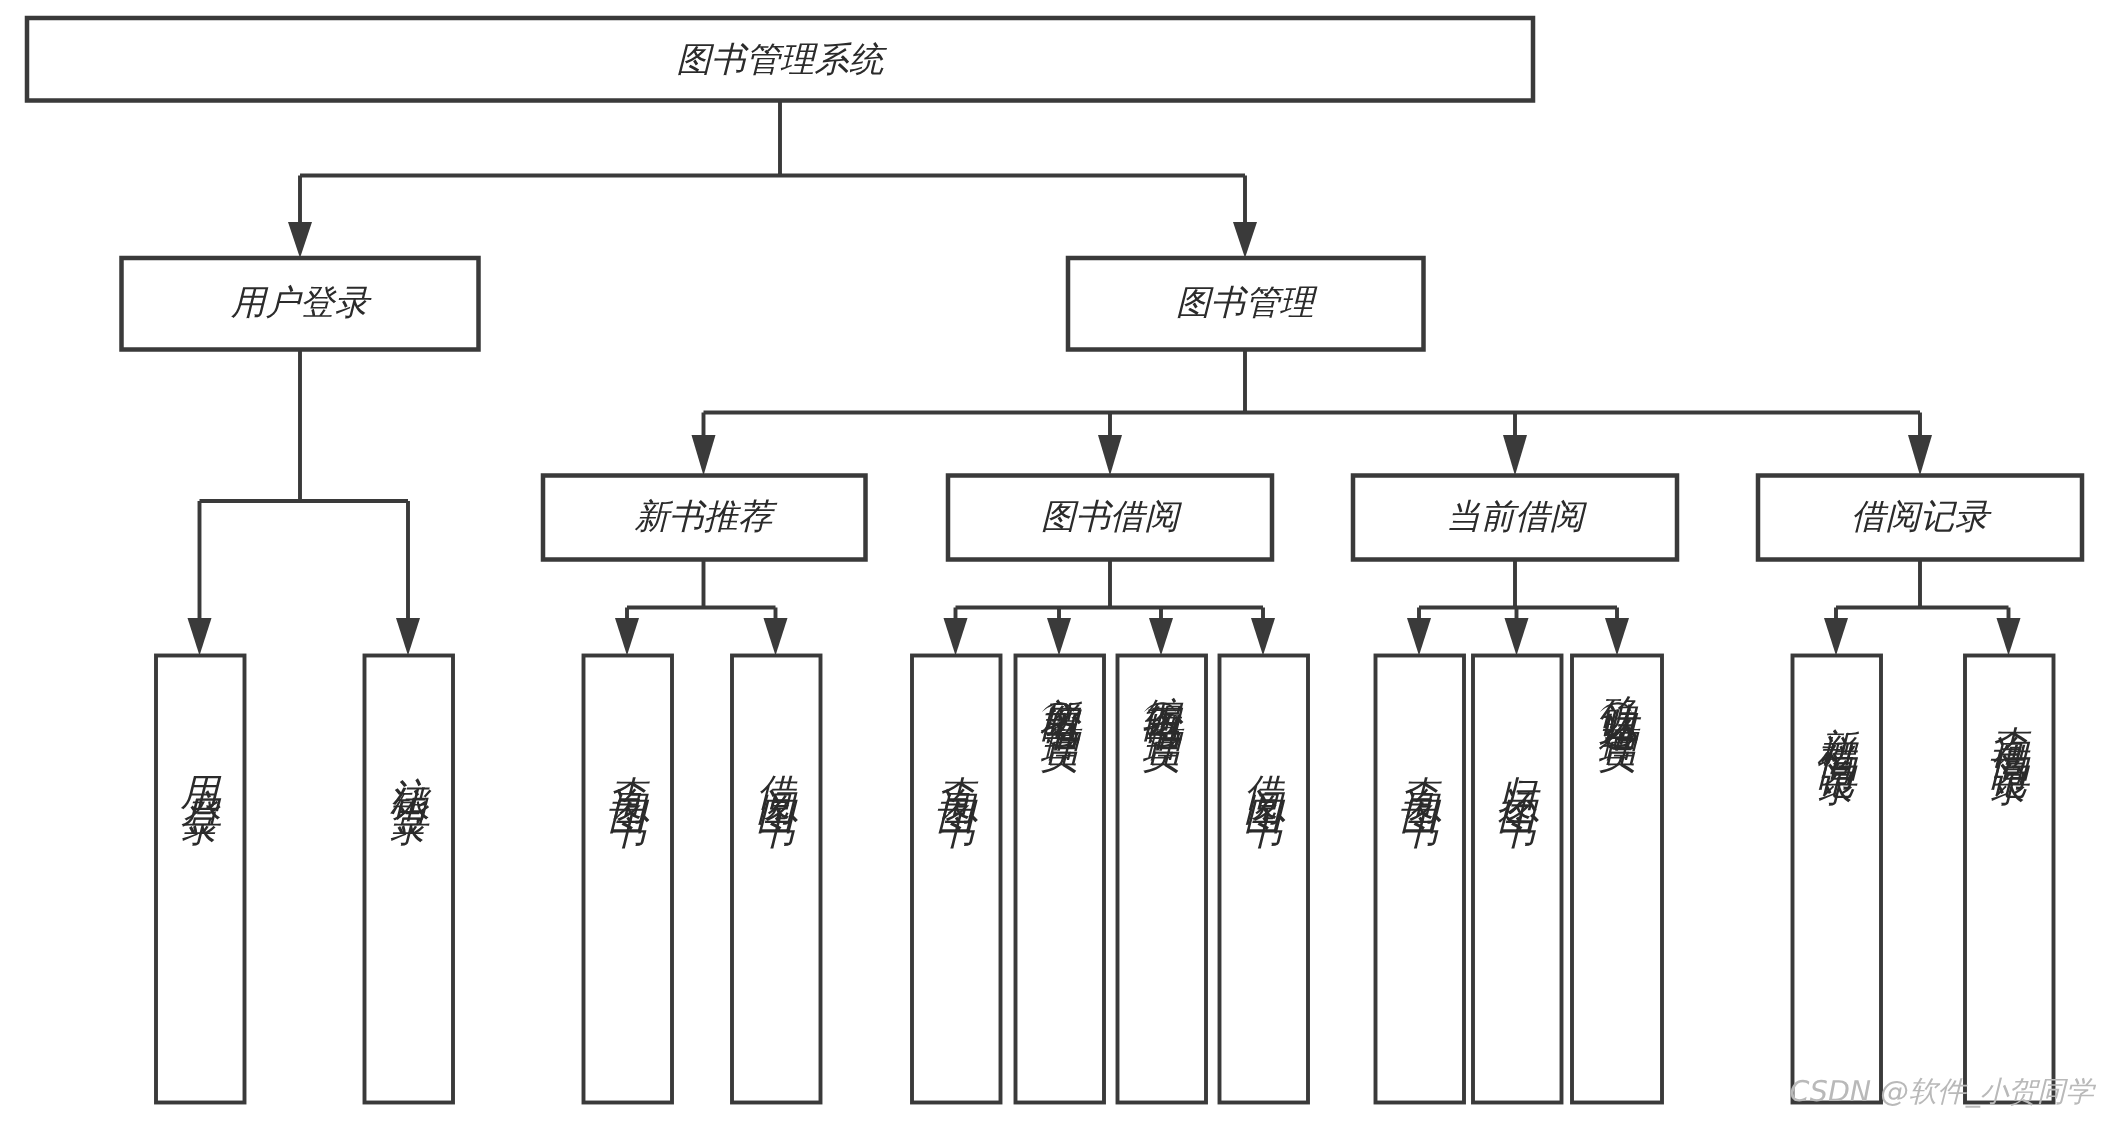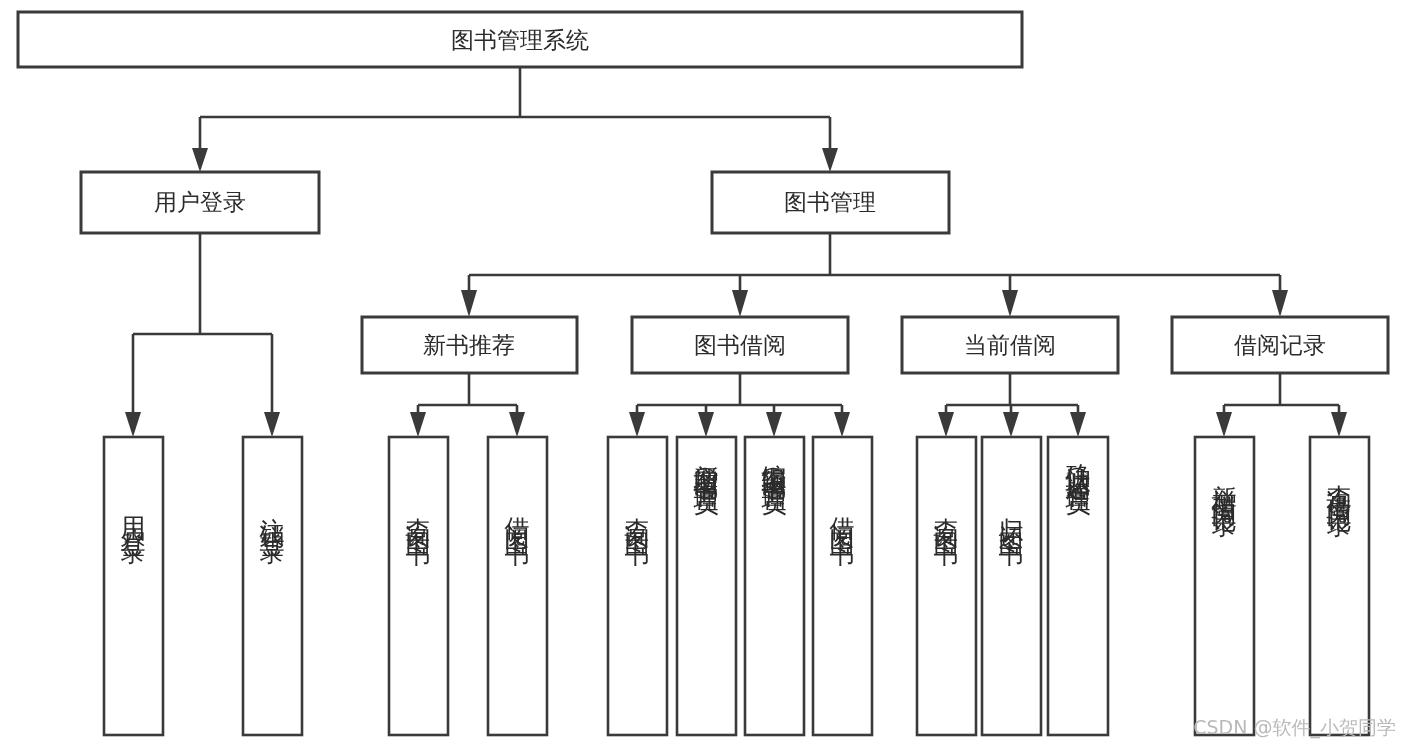--- a/index.html
+++ b/index.html
@@ -10,20 +10,21 @@
   }
   body {
     font-family: "DejaVu Sans", "Liberation Sans", sans-serif;
   }
   #diagram-root {
     position: relative;
     width: 1405px;
     height: 747px;
     background: #ffffff;
     overflow: hidden;
+    font-style: italic;
   }
   svg#tree-svg {
     position: absolute;
     top: 0;
     left: 0;
     width: 1405px;
     height: 747px;
     display: block;
   }
   .node-box {

